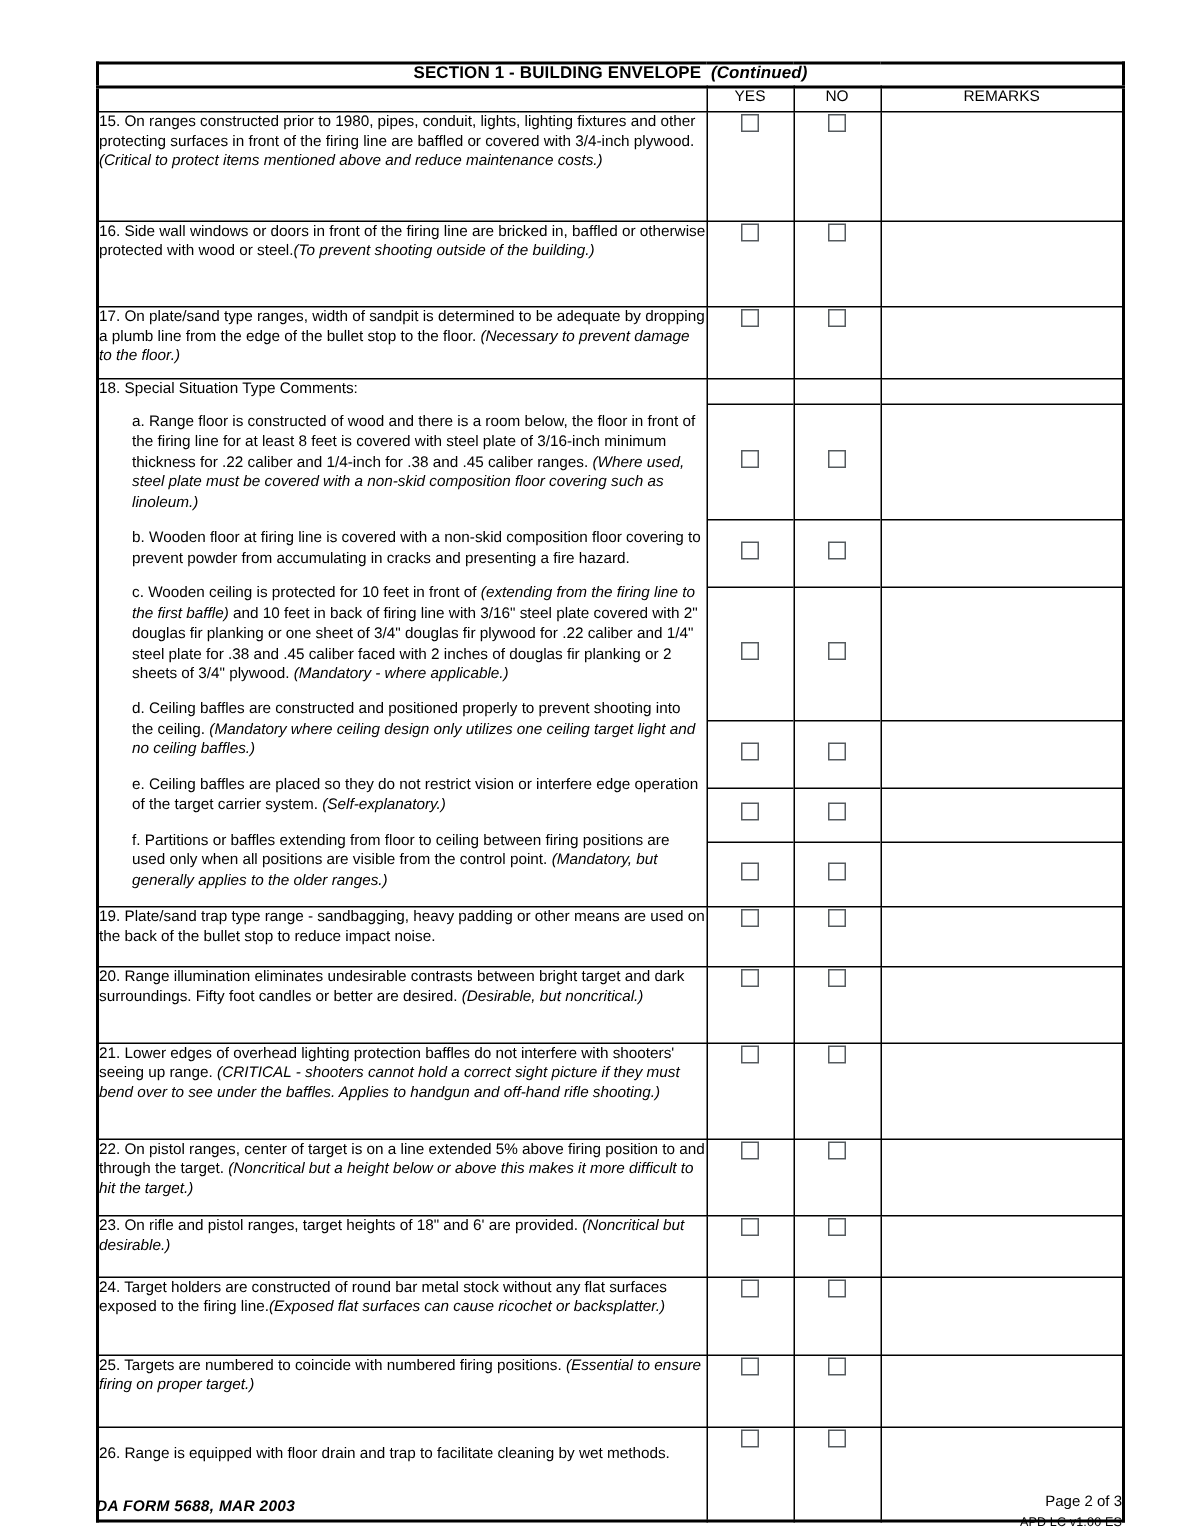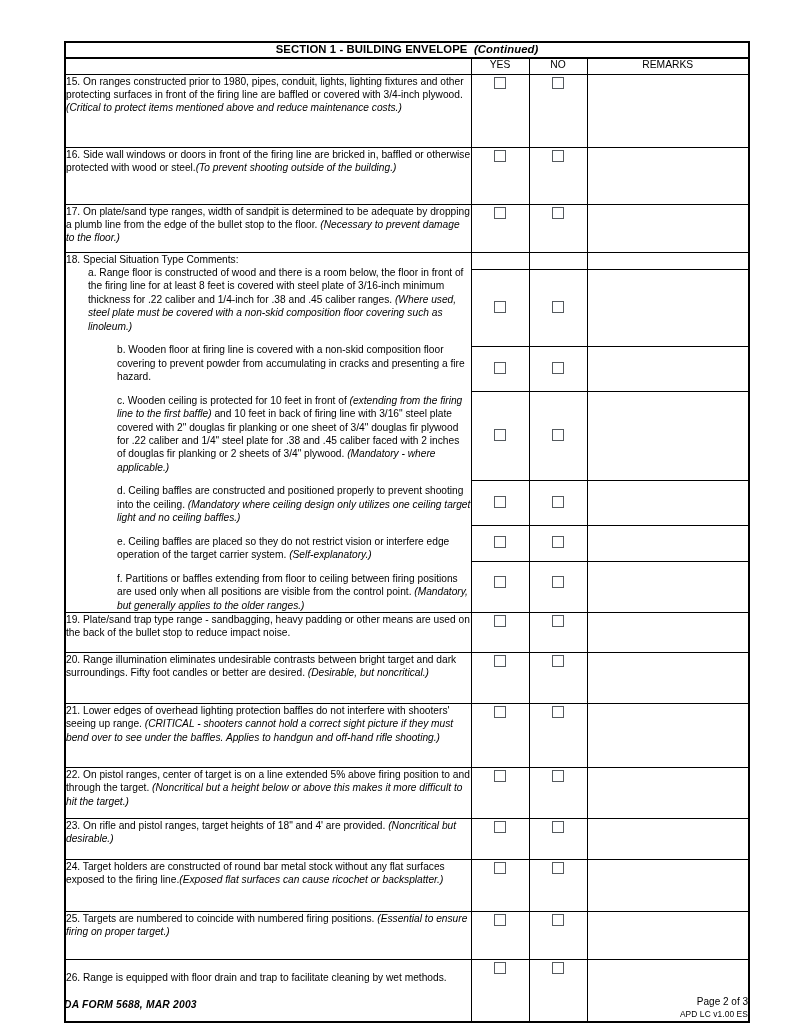--- a/index.html
+++ b/index.html
@@ -74,23 +74,23 @@
     font-size: 10.2px;
     line-height: 1.32;
     padding: 5px 7px 6px 7px;
     text-align: left;
   }
   .qcell i { font-style: italic; }
   .qcell .sub {
     padding-left: 22px;
     display: block;
   }
-  .qcell .sub + .sub { margin-top: 10px; margin-left: 29px; }
+  .qcell .sub + .sub { margin-top: 10px; }
   .qcell .lead { display: block; }
-  .qcell .lead + .sub { }
+  .qcell .lead + .sub { margin-top: 9px; }
 
   .ckcell {
     text-align: center;
     vertical-align: middle;
     padding: 0;
   }
   .checkbox {
     display: inline-block;
     width: 12px;
     height: 12px;
@@ -350,21 +350,21 @@
         <td class="qcell" style="height:50px">
           <span>22. On pistol ranges, center of target is on a line extended 5% above firing position to and through the target. </span><i>(Noncritical but a height below or above this makes it more difficult to hit the target.)</i>
         </td>
         <td class="ckcell"><span class="checkbox"></span></td>
         <td class="ckcell"><span class="checkbox"></span></td>
         <td class="rcell"></td>
       </tr>
 
       <tr>
         <td class="qcell" style="height:40px">
-          <span>23. On rifle and pistol ranges, target heights of 18" and 4' are provided. </span><i>(Noncritical but desirable.)</i>
+          <span>23. On rifle and pistol ranges, target heights of 18" and 6' are provided. </span><i>(Noncritical but desirable.)</i>
         </td>
         <td class="ckcell"><span class="checkbox"></span></td>
         <td class="ckcell"><span class="checkbox"></span></td>
         <td class="rcell"></td>
       </tr>
 
       <tr>
         <td class="qcell" style="height:51px">
           <span>24. Target holders are constructed of round bar metal stock without any flat surfaces exposed to the firing line.</span><i>(Exposed flat surfaces can cause ricochet or backsplatter.)</i>
         </td>

